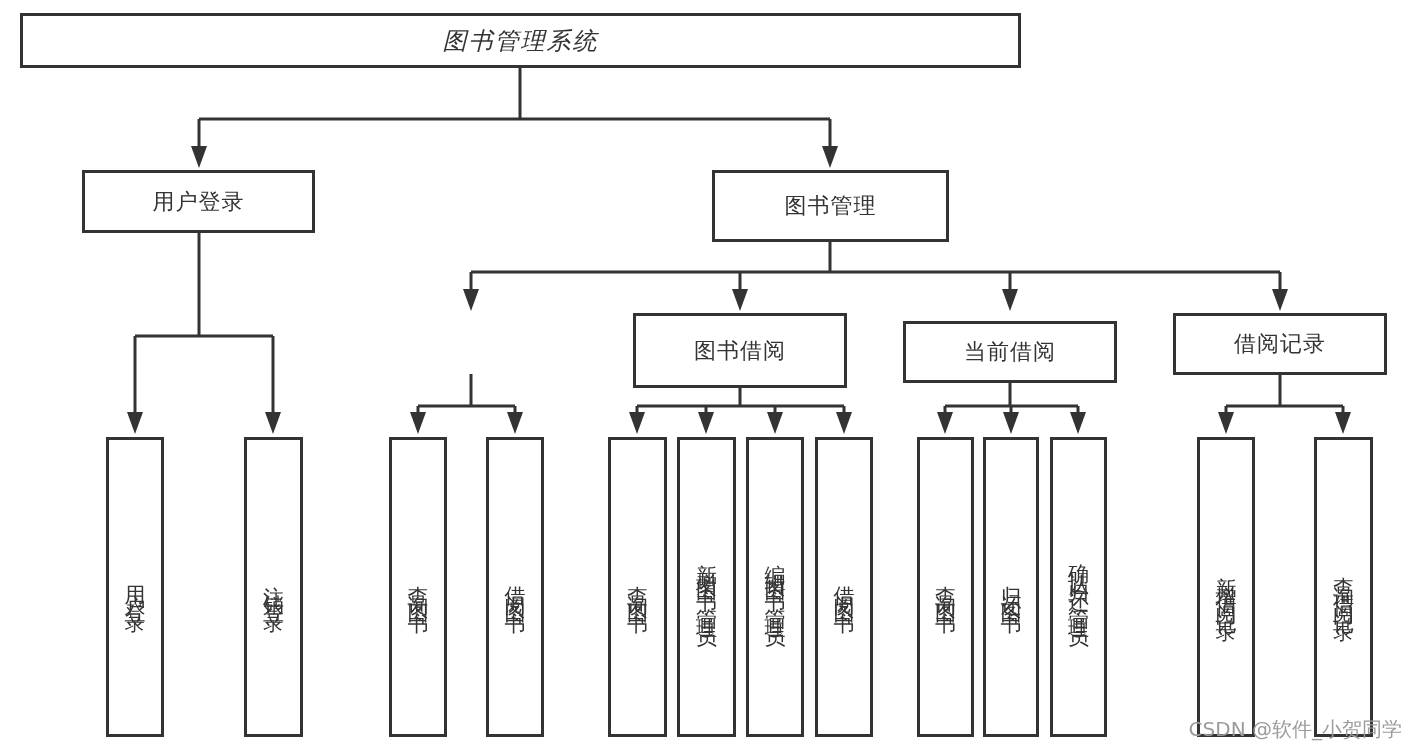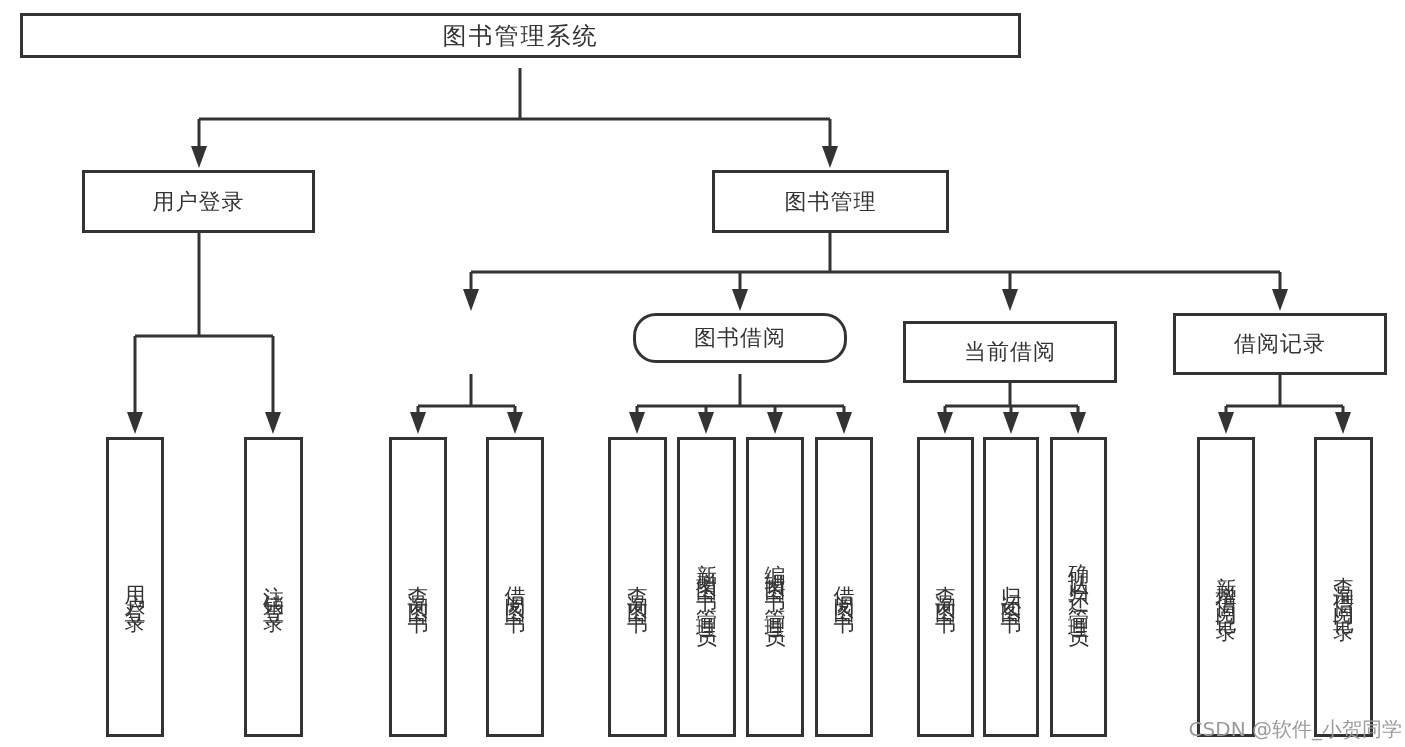--- a/index.html
+++ b/index.html
@@ -98,26 +98,26 @@
       <polygon points="1070,412 1086,412 1078,434"></polygon>
     </g>
 
     <g>
       <path d="M1280 374 V406 M1226 406 H1343 M1226 406 V416 M1343 406 V416"></path>
       <polygon points="1218,412 1234,412 1226,434"></polygon>
       <polygon points="1335,412 1351,412 1343,434"></polygon>
     </g>
   </svg>
 
-  <div class="box root" style="left:20px; top:13px; width:1001px; height:45px;">图书管理系统</div>
+  <div class="box root" style="left:20px; top:13px; width:1001px; height:55px;font-style:italic;">图书管理系统</div>
 
   <div class="box h" style="left:82px; top:170px; width:233px; height:63px;">用户登录</div>
-  <div class="box h" style="left:712px; top:170px; width:237px; height:63px;text-align:right;">图书管理</div>
+  <div class="box h" style="left:712px; top:170px; width:237px; height:72px;text-align:right;">图书管理</div>
 
-  <div class="box h" style="left:633px; top:313px; width:214px; height:50px;border-radius:23px;">图书借阅</div>
+  <div class="box h" style="left:633px; top:313px; width:214px; height:75px;">图书借阅</div>
   <div class="box h" style="left:903px; top:313px; width:214px; height:62px;margin-top:8px;">当前借阅</div>
   <div class="box h" style="left:1173px; top:313px; width:214px; height:62px;">借阅记录</div>
 
   <div class="box leaf" style="left:106px; top:437px; width:58px; height:300px;">
     <span>用户登录</span>
   </div>
   <div class="box leaf" style="left:244px; top:437px; width:59px; height:300px;">
     <span>注销登录</span>
   </div>
 

